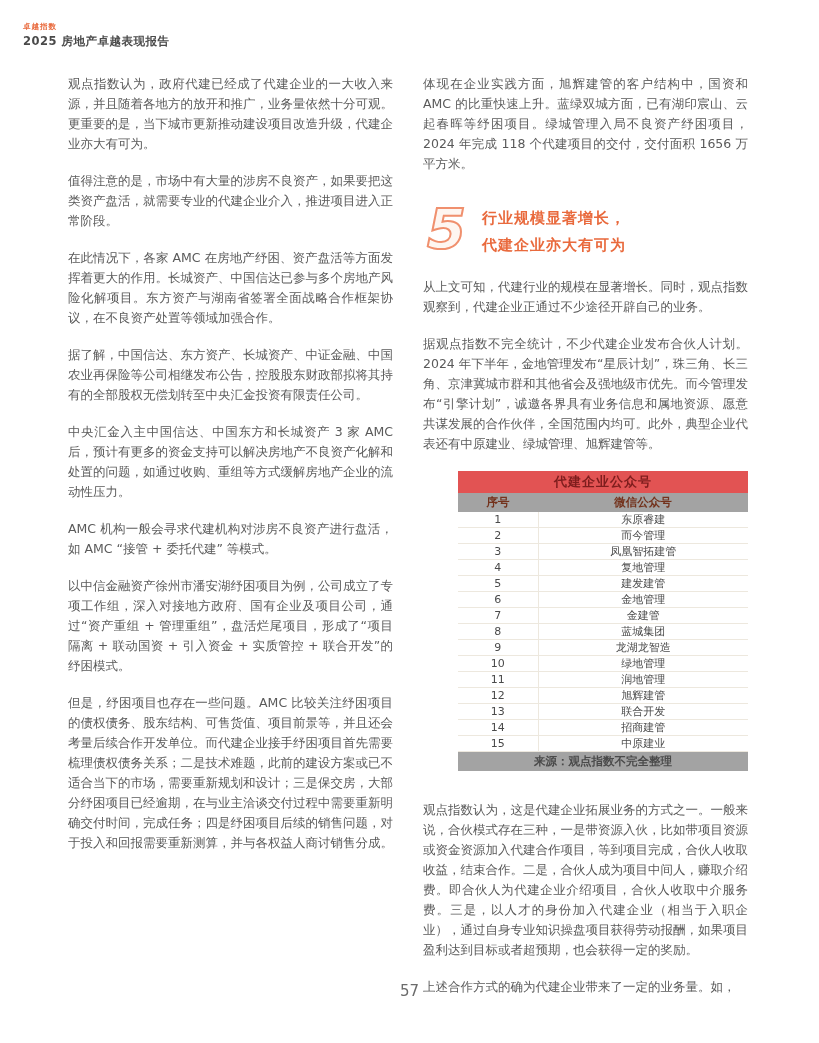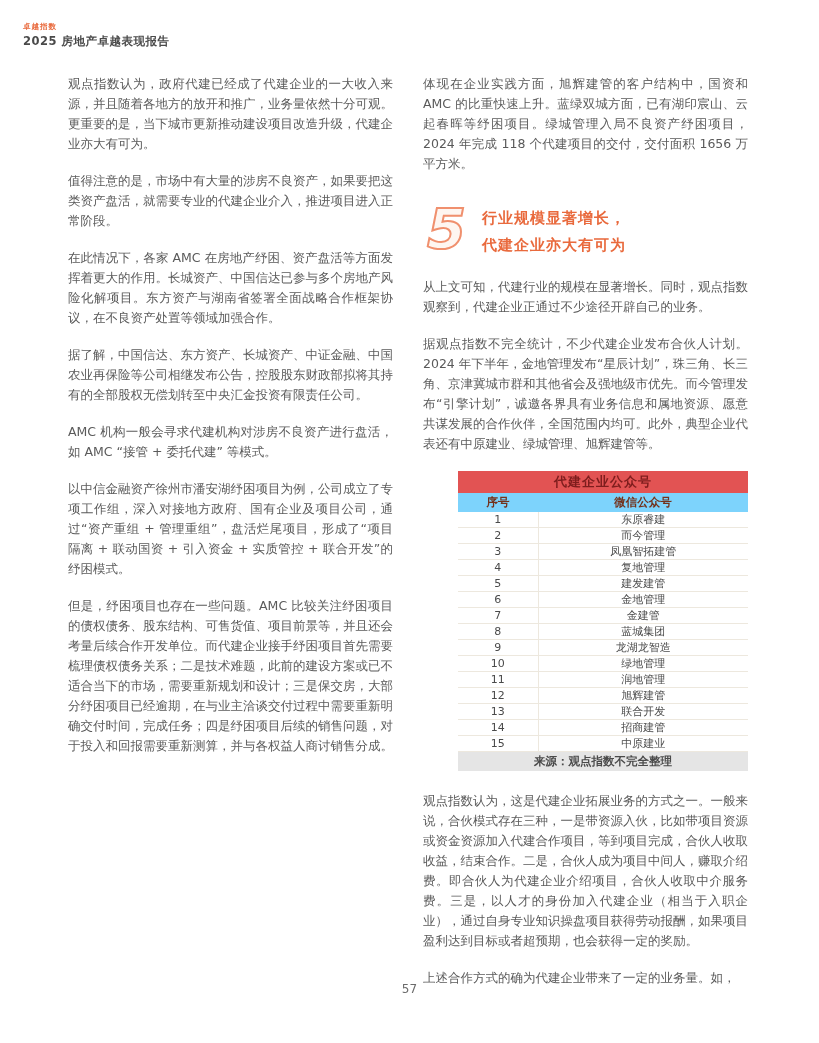--- a/index.html
+++ b/index.html
@@ -23,39 +23,39 @@
   }
   
   .section-head { display:flex; gap:16px; margin:26px 0 18px 4px; align-items:flex-start; }
   .sec-num {
     font-size:56px; line-height:58px; font-weight:bold; font-style:italic;
     color:#FEF6F1; -webkit-text-stroke:2px #F0906E;
   }
   .sec-title { padding-top:5px; }
   .sec-title div { font-size:15px; font-weight:bold; color:#E96A3D; line-height:27px; letter-spacing:1px; }
   
-  table.pub { width:290px; margin:14px 0 20px auto; border-collapse:collapse; }
+  table.pub { width:290px; margin:14px 0 29px auto; border-collapse:collapse; }
   table.pub td { text-align:center; }
   tr.t-title td {
     background:#E25353; color:#7E1D1D; font-weight:bold; font-size:13px;
     height:22px; letter-spacing:1px;
   }
   tr.t-head td {
-    background:#7dd3fc; color:#73321C; font-weight:bold; font-size:11.5px; height:19px;
+    background:#a3a3a3; color:#73321C; font-weight:bold; font-size:11.5px; height:19px;
   }
   tr.t-row td {
     font-size:11px; color:#4a4a4a; height:15px;
     border-bottom:1px solid #EDE8DE; background:#fff;
   }
   tr.t-row td:first-child { width:80px; border-right:1px solid #EDE8DE; }
-  tr.t-src td { font-size:11.5px; font-weight:bold; color:#4a4a4a; height:19px; background:#e5e5e5; }
+  tr.t-src td { font-size:11.5px; font-weight:bold; color:#4a4a4a; height:19px; background:#a3a3a3; }
   
   .page-num {
     position:absolute; top:982px; left:0; width:100%; text-align:center;
-    font-size:12px; color:#6b6b6b;
+    font-size:15px; color:#6b6b6b;
   }
 </style>
 </head>
 <body>
 
 <div class="page">
 
   <div class="brand">
     <div class="brand-bar"></div>
     <div>
@@ -64,20 +64,21 @@
     </div>
   </div>
 
   <div class="columns">
 
     <div class="col">
       <p class="body">观点指数认为，政府代建已经成了代建企业的一大收入来源，并且随着各地方的放开和推广，业务量依然十分可观。更重要的是，当下城市更新推动建设项目改造升级，代建企业亦大有可为。</p>
       <p class="body">值得注意的是，市场中有大量的涉房不良资产，如果要把这类资产盘活，就需要专业的代建企业介入，推进项目进入正常阶段。</p>
       <p class="body">在此情况下，各家 AMC 在房地产纾困、资产盘活等方面发挥着更大的作用。长城资产、中国信达已参与多个房地产风险化解项目。东方资产与湖南省签署全面战略合作框架协议，在不良资产处置等领域加强合作。</p>
       <p class="body">据了解，中国信达、东方资产、长城资产、中证金融、中国农业再保险等公司相继发布公告，控股股东财政部拟将其持有的全部股权无偿划转至中央汇金投资有限责任公司。</p>
+      <p class="body">中央汇金入主中国信达、中国东方和长城资产 3 家 AMC 后，预计有更多的资金支持可以解决房地产不良资产化解和处置的问题，如通过收购、重组等方式缓解房地产企业的流动性压力。</p>
       <p class="body">AMC 机构一般会寻求代建机构对涉房不良资产进行盘活，如 AMC “接管 + 委托代建” 等模式。</p>
       <p class="body">以中信金融资产徐州市潘安湖纾困项目为例，公司成立了专项工作组，深入对接地方政府、国有企业及项目公司，通过“资产重组 + 管理重组”，盘活烂尾项目，形成了“项目隔离 + 联动国资 + 引入资金 + 实质管控 + 联合开发”的纾困模式。</p>
       <p class="body">但是，纾困项目也存在一些问题。AMC 比较关注纾困项目的债权债务、股东结构、可售货值、项目前景等，并且还会考量后续合作开发单位。而代建企业接手纾困项目首先需要梳理债权债务关系；二是技术难题，此前的建设方案或已不适合当下的市场，需要重新规划和设计；三是保交房，大部分纾困项目已经逾期，在与业主洽谈交付过程中需要重新明确交付时间，完成任务；四是纾困项目后续的销售问题，对于投入和回报需要重新测算，并与各权益人商讨销售分成。</p>
     </div>
 
     <div class="col">
       <p class="body">体现在企业实践方面，旭辉建管的客户结构中，国资和 AMC 的比重快速上升。蓝绿双城方面，已有湖印宸山、云起春晖等纾困项目。绿城管理入局不良资产纾困项目，2024 年完成 118 个代建项目的交付，交付面积 1656 万平方米。</p>
 
       <div class="section-head">
         <div class="sec-num">5</div>

